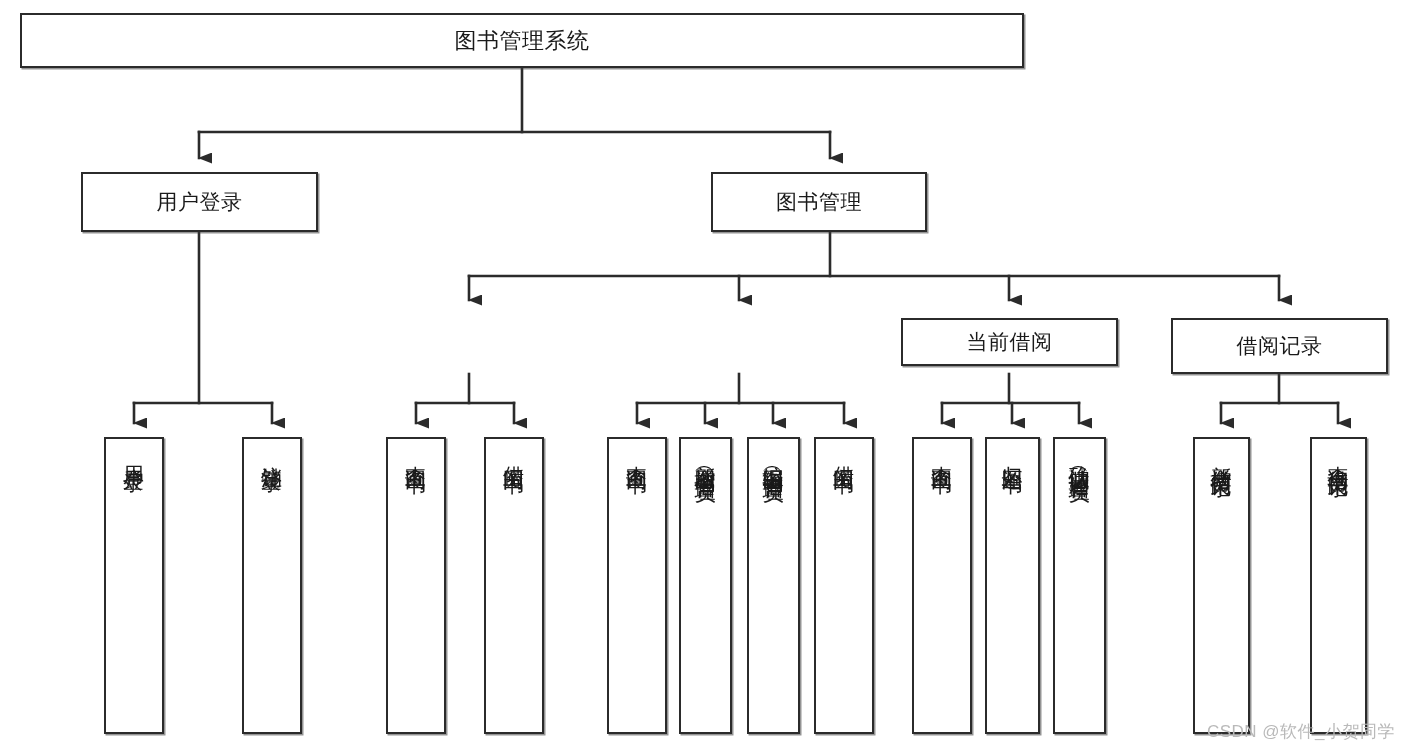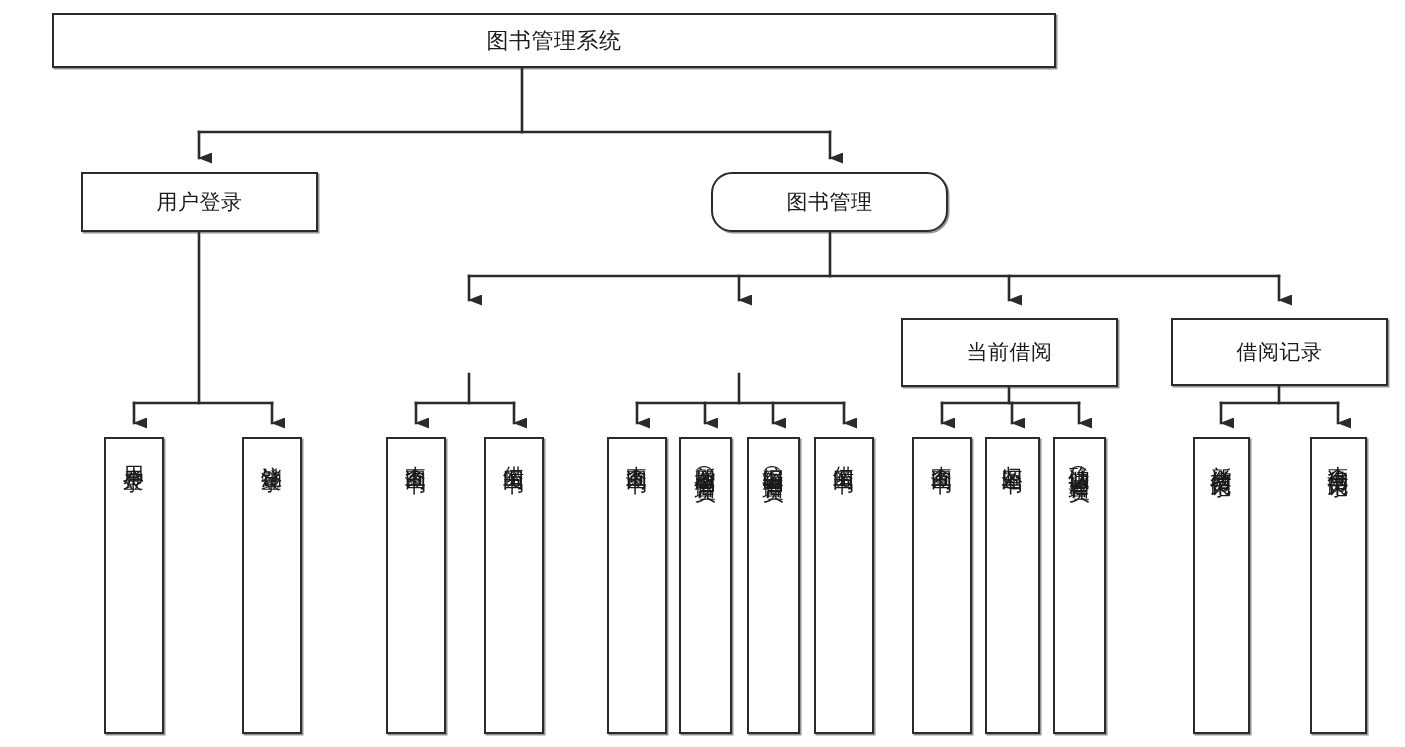--- a/index.html
+++ b/index.html
@@ -124,35 +124,35 @@
       <path d="M 1012 403 L 1012 423" marker-end="url(#arrow)"></path>
       <path d="M 1079 403 L 1079 423" marker-end="url(#arrow)"></path>
 
       <path d="M 1279 374 L 1279 403"></path>
       <path d="M 1221 403 L 1338 403"></path>
       <path d="M 1221 403 L 1221 423" marker-end="url(#arrow)"></path>
       <path d="M 1338 403 L 1338 423" marker-end="url(#arrow)"></path>
     </g>
   </svg>
 
-  <div class="node root horizontal" style="left: 20px; top: 13px; width: 1004px; height: 55px; margin-left: 32px;">
+  <div class="node root horizontal" style="left: 20px; top: 13px; width: 1004px; height: 55px;">
     <span class="node-label">图书管理系统</span>
   </div>
 
   <div class="node horizontal" style="left: 81px; top: 172px; width: 237px; height: 60px;">
     <span class="node-label">用户登录</span>
   </div>
-  <div class="node horizontal" style="left: 711px; top: 172px; width: 237px; height: 60px; border-radius: 21px;">
+  <div class="node horizontal" style="left: 711px; top: 172px; width: 216px; height: 60px;">
     <span class="node-label">图书管理</span>
   </div>
 
-  <div class="node horizontal" style="left: 901px; top: 318px; width: 217px; height: 69px;">
+  <div class="node horizontal" style="left: 901px; top: 318px; width: 217px; height: 48px;">
     <span class="node-label">当前借阅</span>
   </div>
-  <div class="node horizontal" style="left: 1171px; top: 318px; width: 217px; height: 68px;">
+  <div class="node horizontal" style="left: 1171px; top: 318px; width: 217px; height: 56px;">
     <span class="node-label">借阅记录</span>
   </div>
 
   <div class="node vertical" style="left: 104px; top: 437px; width: 60px; height: 297px;">
     <span class="node-label">用户登录</span>
   </div>
   <div class="node vertical" style="left: 242px; top: 437px; width: 60px; height: 297px;">
     <span class="node-label">注销登录</span>
   </div>
 
@@ -186,13 +186,14 @@
     <span class="node-label">确认归还（管理员）</span>
   </div>
 
   <div class="node vertical" style="left: 1193px; top: 437px; width: 57px; height: 297px;">
     <span class="node-label">新增借阅记录</span>
   </div>
   <div class="node vertical" style="left: 1310px; top: 437px; width: 57px; height: 297px;">
     <span class="node-label">查询借阅记录</span>
   </div>
 
+  <div class="watermark">CSDN @软件_小贺同学</div>
 </div>
 
 </body></html>

